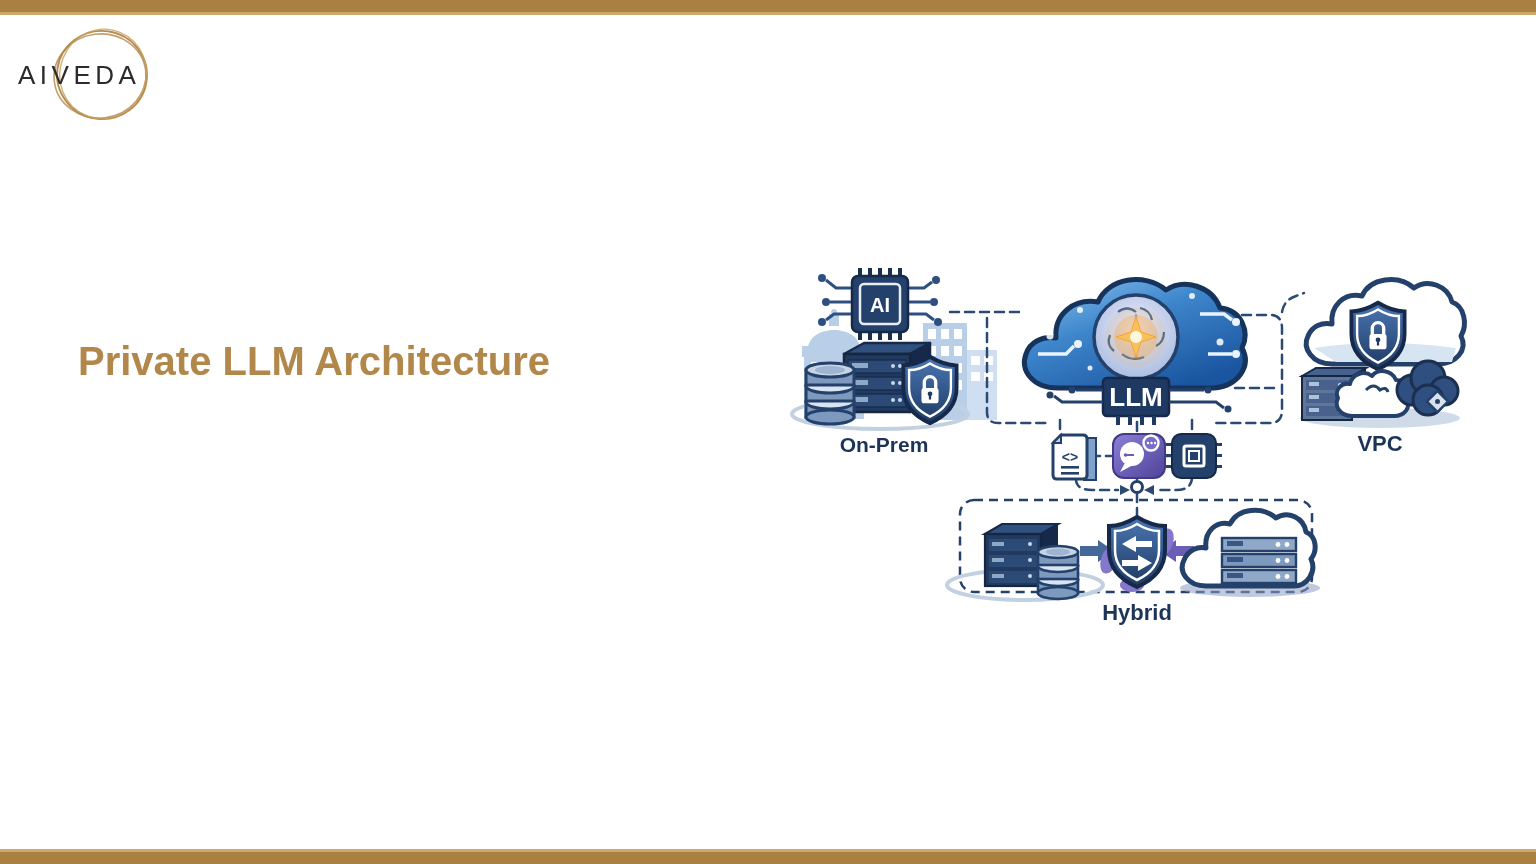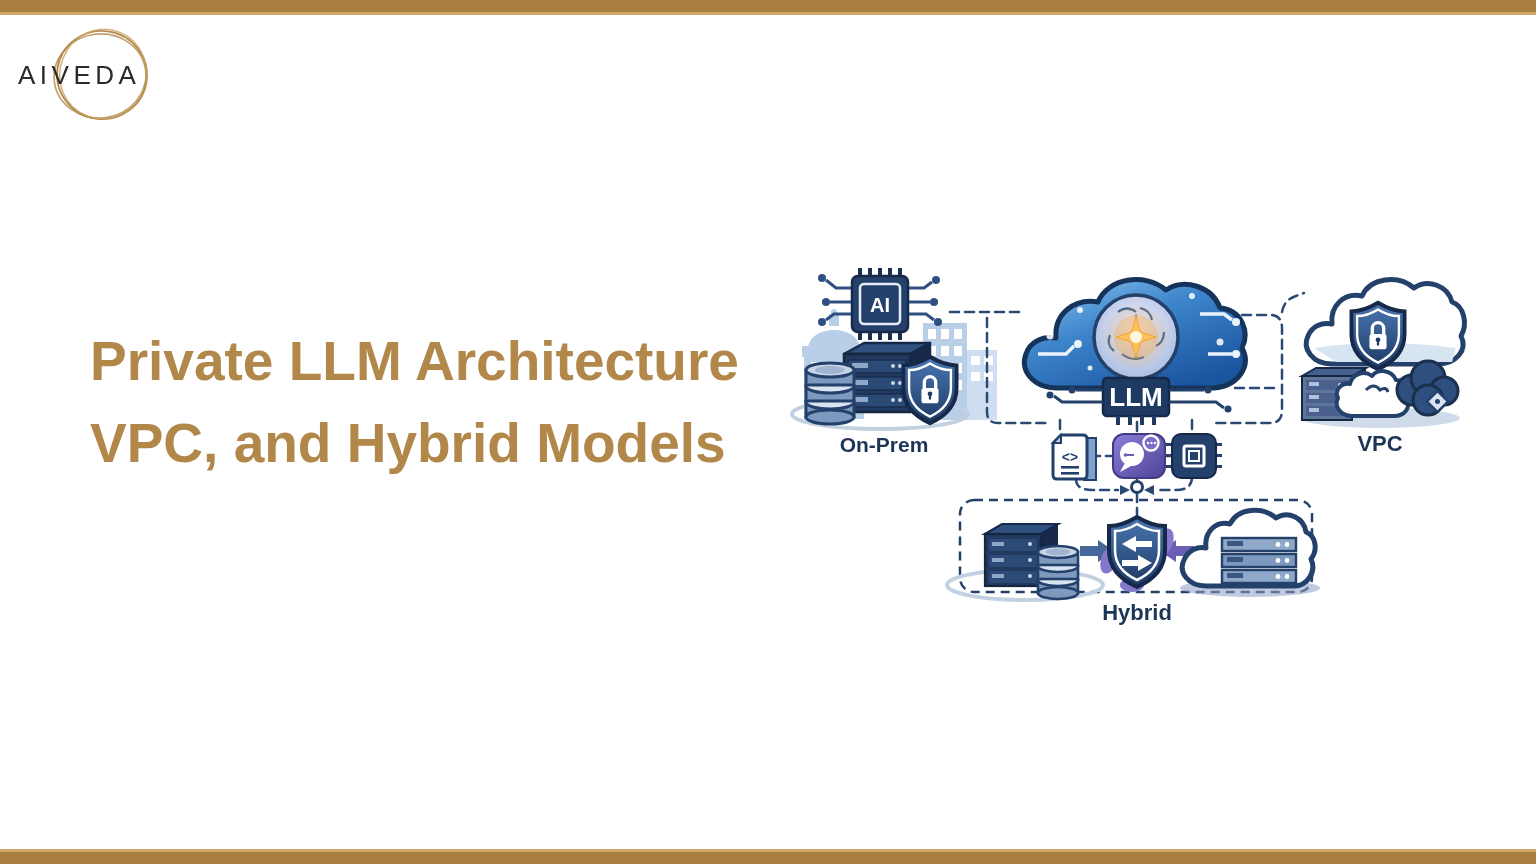--- a/index.html
+++ b/index.html
@@ -6,22 +6,22 @@
   body{
     width:1536px;height:864px;position:relative;overflow:hidden;
     background:#ffffff;
     font-family:"Liberation Sans","DejaVu Sans",sans-serif;
   }
   .bar{position:absolute;left:0;width:1536px;}
   .bar-top{top:0;height:12px;border-bottom:3px solid #CDA868;}
   .bar-bottom{bottom:0;height:12px;border-top:3px solid #CDA868;}
   .logo{position:absolute;left:15px;top:22px;width:170px;height:115px;}
   .title{
-    position:absolute;left:90px;top:320px;width:730px;
-    font-size:55px;font-weight:bold;line-height:82px;
+    position:absolute;left:78px;top:320px;width:730px;
+    font-size:40px;font-weight:bold;line-height:82px;
     letter-spacing:0px;
   }
   .illus{position:absolute;left:780px;top:250px;width:700px;height:390px;}
   svg text{font-family:"Liberation Sans","DejaVu Sans",sans-serif;}
 </style>
 </head>
 <body>
 
 <div class="bar bar-top" style="background:#A97F42;"></div>
 <div class="bar bar-bottom" style="background:#A97F42;"></div>
@@ -30,21 +30,20 @@
   <g>
     <ellipse cx="87" cy="53" rx="45" ry="44" fill="none" stroke="#B1874A" stroke-width="1.8" transform="rotate(8 87 53)" opacity="0.95"></ellipse>
     <ellipse cx="85" cy="54" rx="46" ry="42" fill="none" stroke="#B1874A" stroke-width="1.6" transform="rotate(-7 85 54)" opacity="0.8"></ellipse>
     <ellipse cx="88" cy="52" rx="43" ry="45" fill="none" stroke="#C8A262" stroke-width="1.4" transform="rotate(22 88 52)" opacity="0.85"></ellipse>
   </g>
   <text x="3" y="62" font-size="26" letter-spacing="4.5" fill="#2B2B2B" font-family="Liberation Serif, DejaVu Serif, serif">AIVEDA</text>
 </svg>
 
 <div class="title" style="color:#B1874A;">
   <div>Private LLM Architecture</div>
-  <div>VPC, and Hybrid Models</div>
 </div>
 
 <svg class="illus" viewBox="0 0 700 390">
   <defs>
     <linearGradient id="cloudG" x1="0" y1="0" x2="0.7" y2="1">
       <stop offset="0" stop-color="#8EC6EF"></stop>
       <stop offset="0.45" stop-color="#3E86CC"></stop>
       <stop offset="1" stop-color="#1A55A0"></stop>
     </linearGradient>
     <linearGradient id="shieldG" x1="0" y1="0" x2="0" y2="1">

